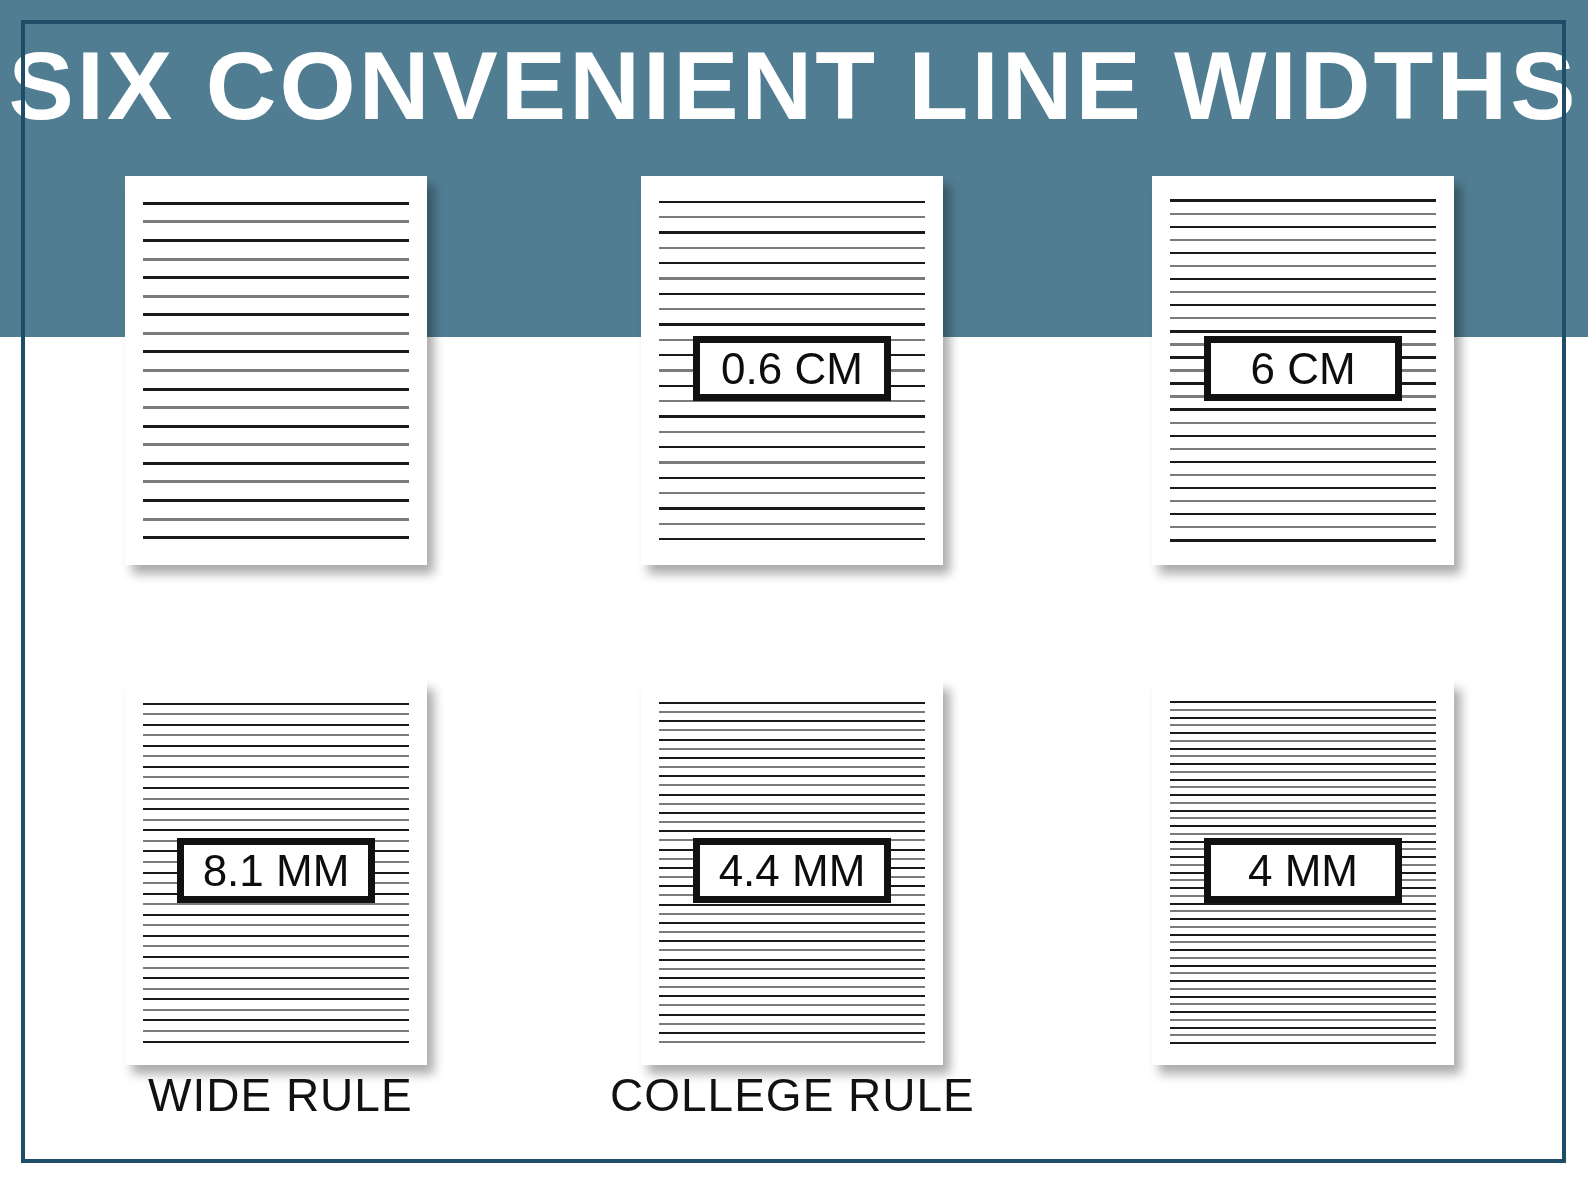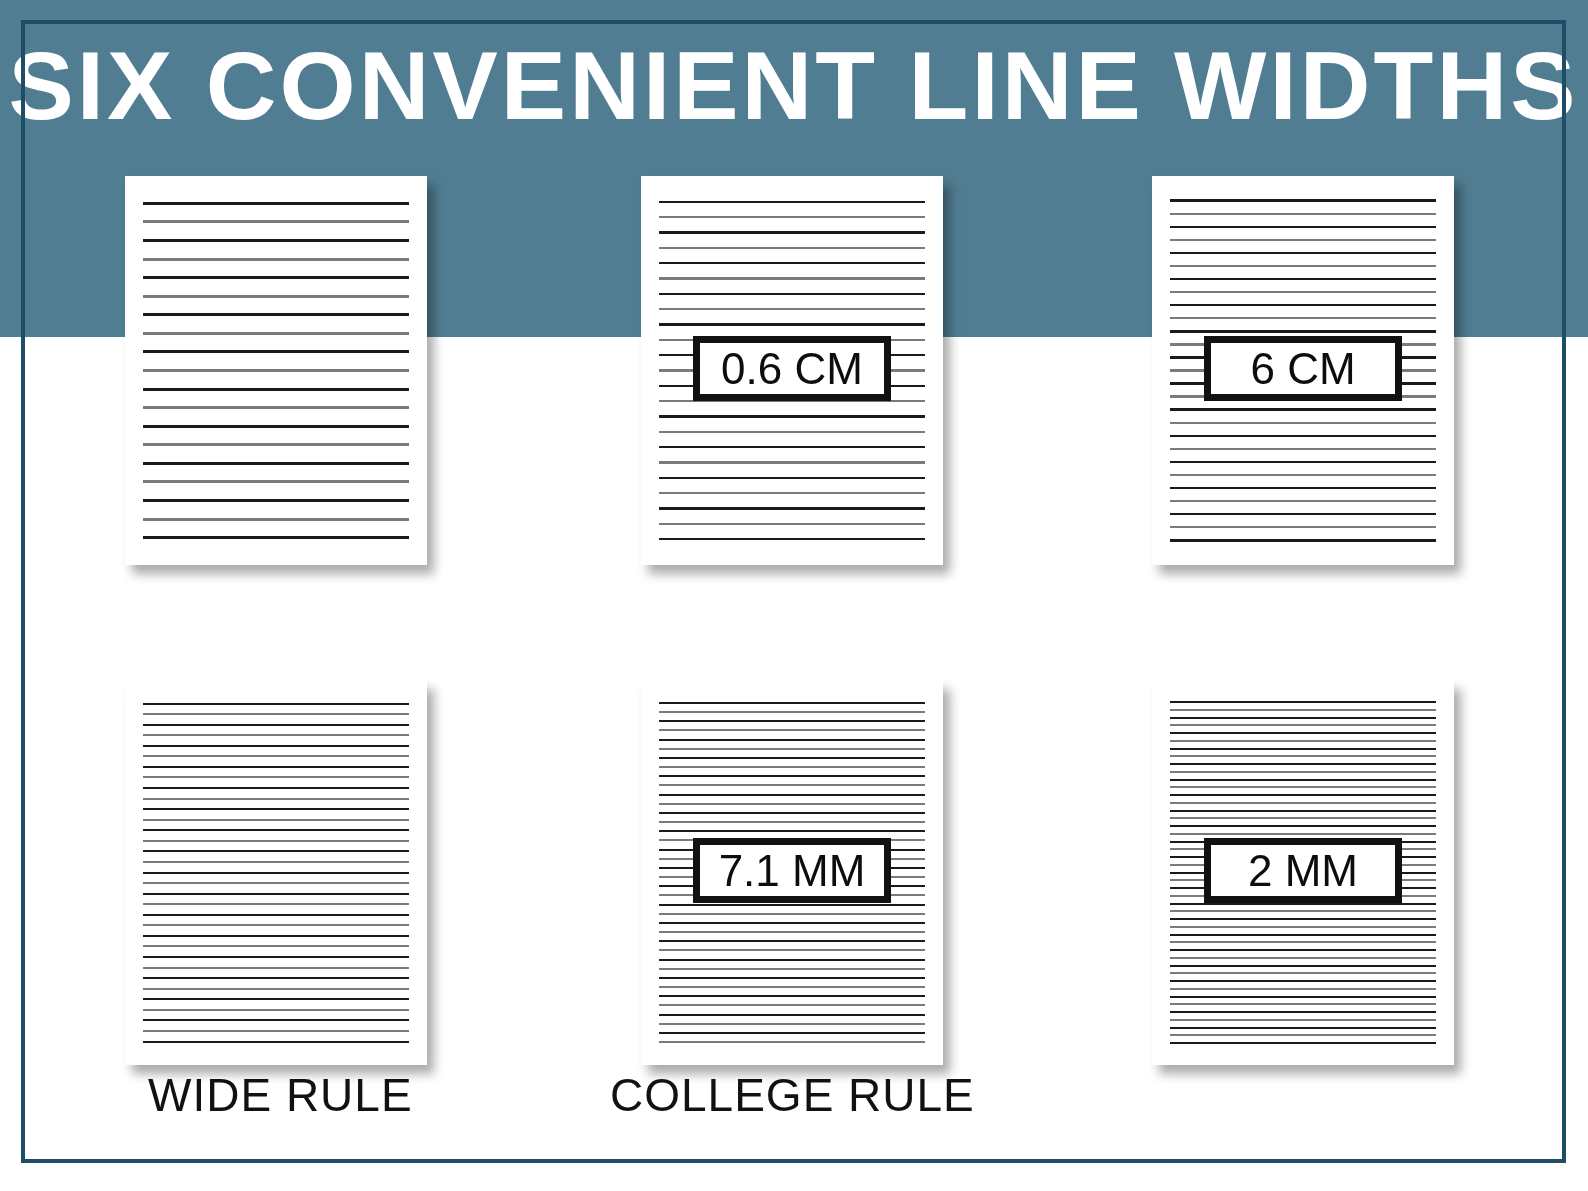--- a/index.html
+++ b/index.html
@@ -378,20 +378,23 @@
           <div class="rule-line" style="height: 2px;"></div>
           <div class="rule-gap" style="height: 8.57576px;"></div>
           <div class="rule-line soft" style="height: 2px;"></div>
           <div class="rule-gap" style="height: 8.57576px;"></div>
           <div class="rule-line" style="height: 2px;"></div>
           <div class="rule-gap" style="height: 8.57576px;"></div>
           <div class="rule-line soft" style="height: 2px;"></div>
           <div class="rule-gap" style="height: 8.57576px;"></div>
           <div class="rule-line" style="height: 2px;"></div>
         </div>
+      <div class="measure-box">
+        <span class="measure-text">8.1 MM</span>
+      </div>
     </div>
 
     <div class="paper-card row-bottom col-2">
       <div class="rule-lines">
           <div class="rule-line" style="height: 2px;"></div>
           <div class="rule-gap" style="height: 7.18421px;"></div>
           <div class="rule-line soft" style="height: 2px;"></div>
           <div class="rule-gap" style="height: 7.18421px;"></div>
           <div class="rule-line" style="height: 2px;"></div>
           <div class="rule-gap" style="height: 7.18421px;"></div>
@@ -459,21 +462,21 @@
           <div class="rule-gap" style="height: 7.18421px;"></div>
           <div class="rule-line" style="height: 2px;"></div>
           <div class="rule-gap" style="height: 7.18421px;"></div>
           <div class="rule-line soft" style="height: 2px;"></div>
           <div class="rule-gap" style="height: 7.18421px;"></div>
           <div class="rule-line" style="height: 2px;"></div>
           <div class="rule-gap" style="height: 7.18421px;"></div>
           <div class="rule-line soft" style="height: 2px;"></div>
         </div>
       <div class="measure-box">
-        <span class="measure-text">7.1 MM</span>
+        <span class="measure-text">4.4 MM</span>
       </div>
     </div>
 
     <div class="paper-card row-bottom col-3">
       <div class="rule-lines">
           <div class="rule-line" style="height: 2px;"></div>
           <div class="rule-gap" style="height: 5.75556px;"></div>
           <div class="rule-line soft" style="height: 2px;"></div>
           <div class="rule-gap" style="height: 5.75556px;"></div>
           <div class="rule-line" style="height: 2px;"></div>
@@ -556,21 +559,21 @@
           <div class="rule-gap" style="height: 5.75556px;"></div>
           <div class="rule-line soft" style="height: 2px;"></div>
           <div class="rule-gap" style="height: 5.75556px;"></div>
           <div class="rule-line" style="height: 2px;"></div>
           <div class="rule-gap" style="height: 5.75556px;"></div>
           <div class="rule-line soft" style="height: 2px;"></div>
           <div class="rule-gap" style="height: 5.75556px;"></div>
           <div class="rule-line" style="height: 2px;"></div>
         </div>
       <div class="measure-box">
-        <span class="measure-text">2 MM</span>
+        <span class="measure-text">4 MM</span>
       </div>
     </div>
 
     <div class="paper-caption" id="caption-college">COLLEGE RULE</div>
 
     <div class="paper-caption" id="caption-wide">WIDE RULE</div>
 
   </div>
 
   <div id="poster-frame"></div>

